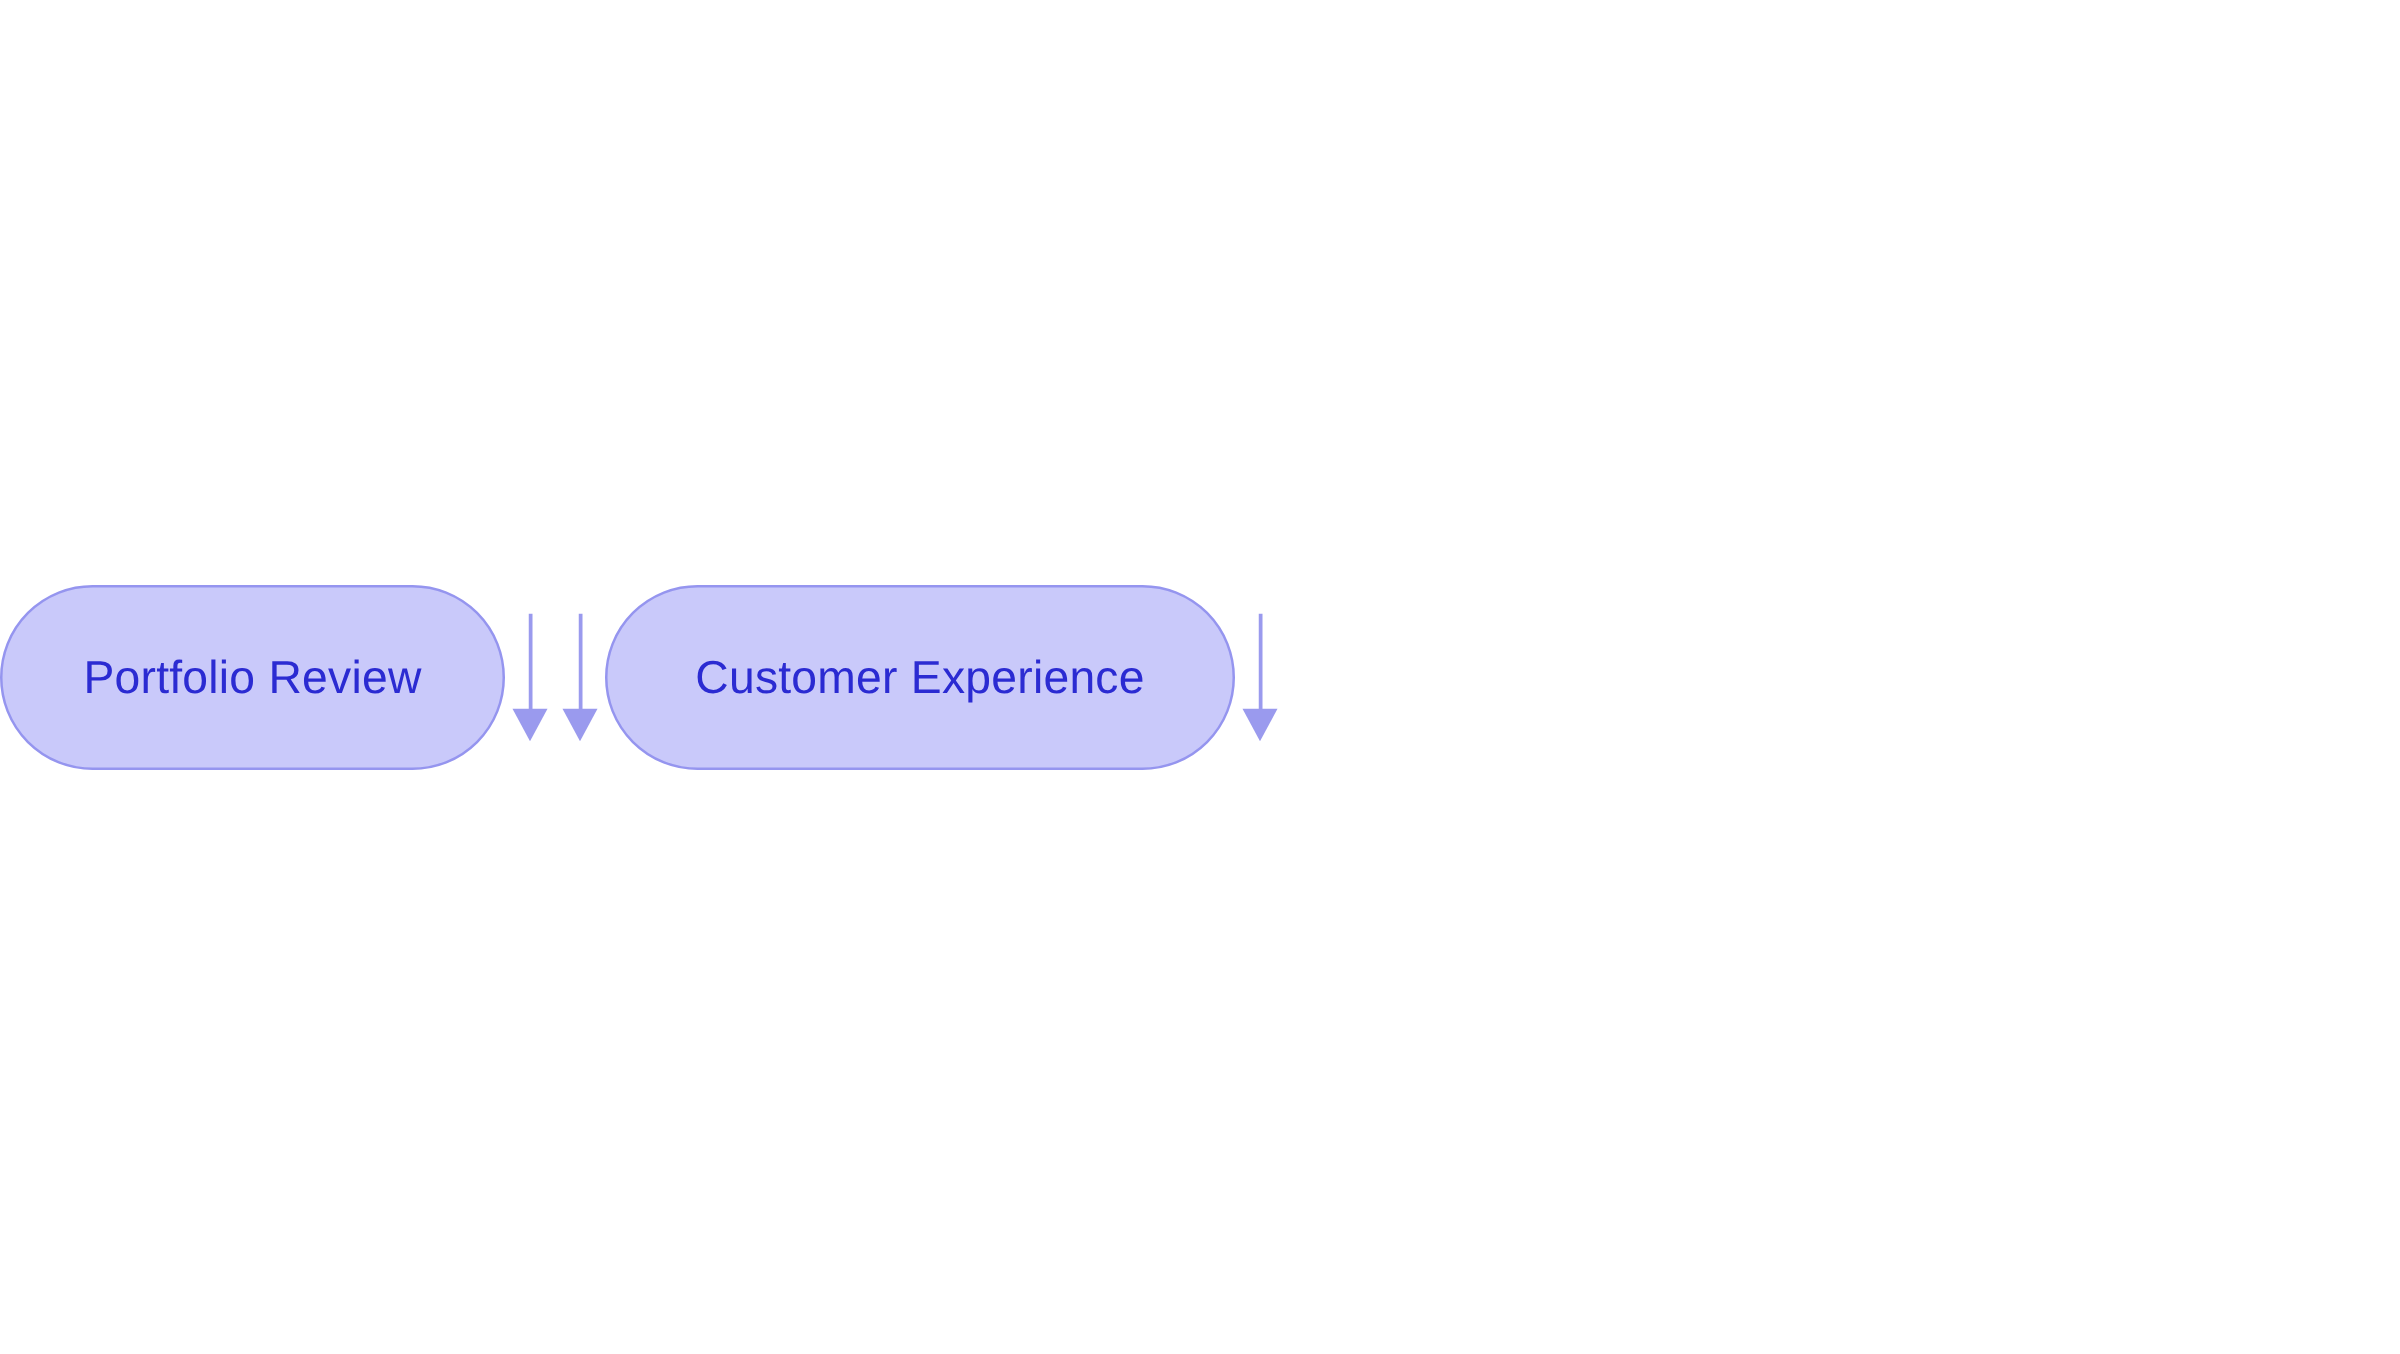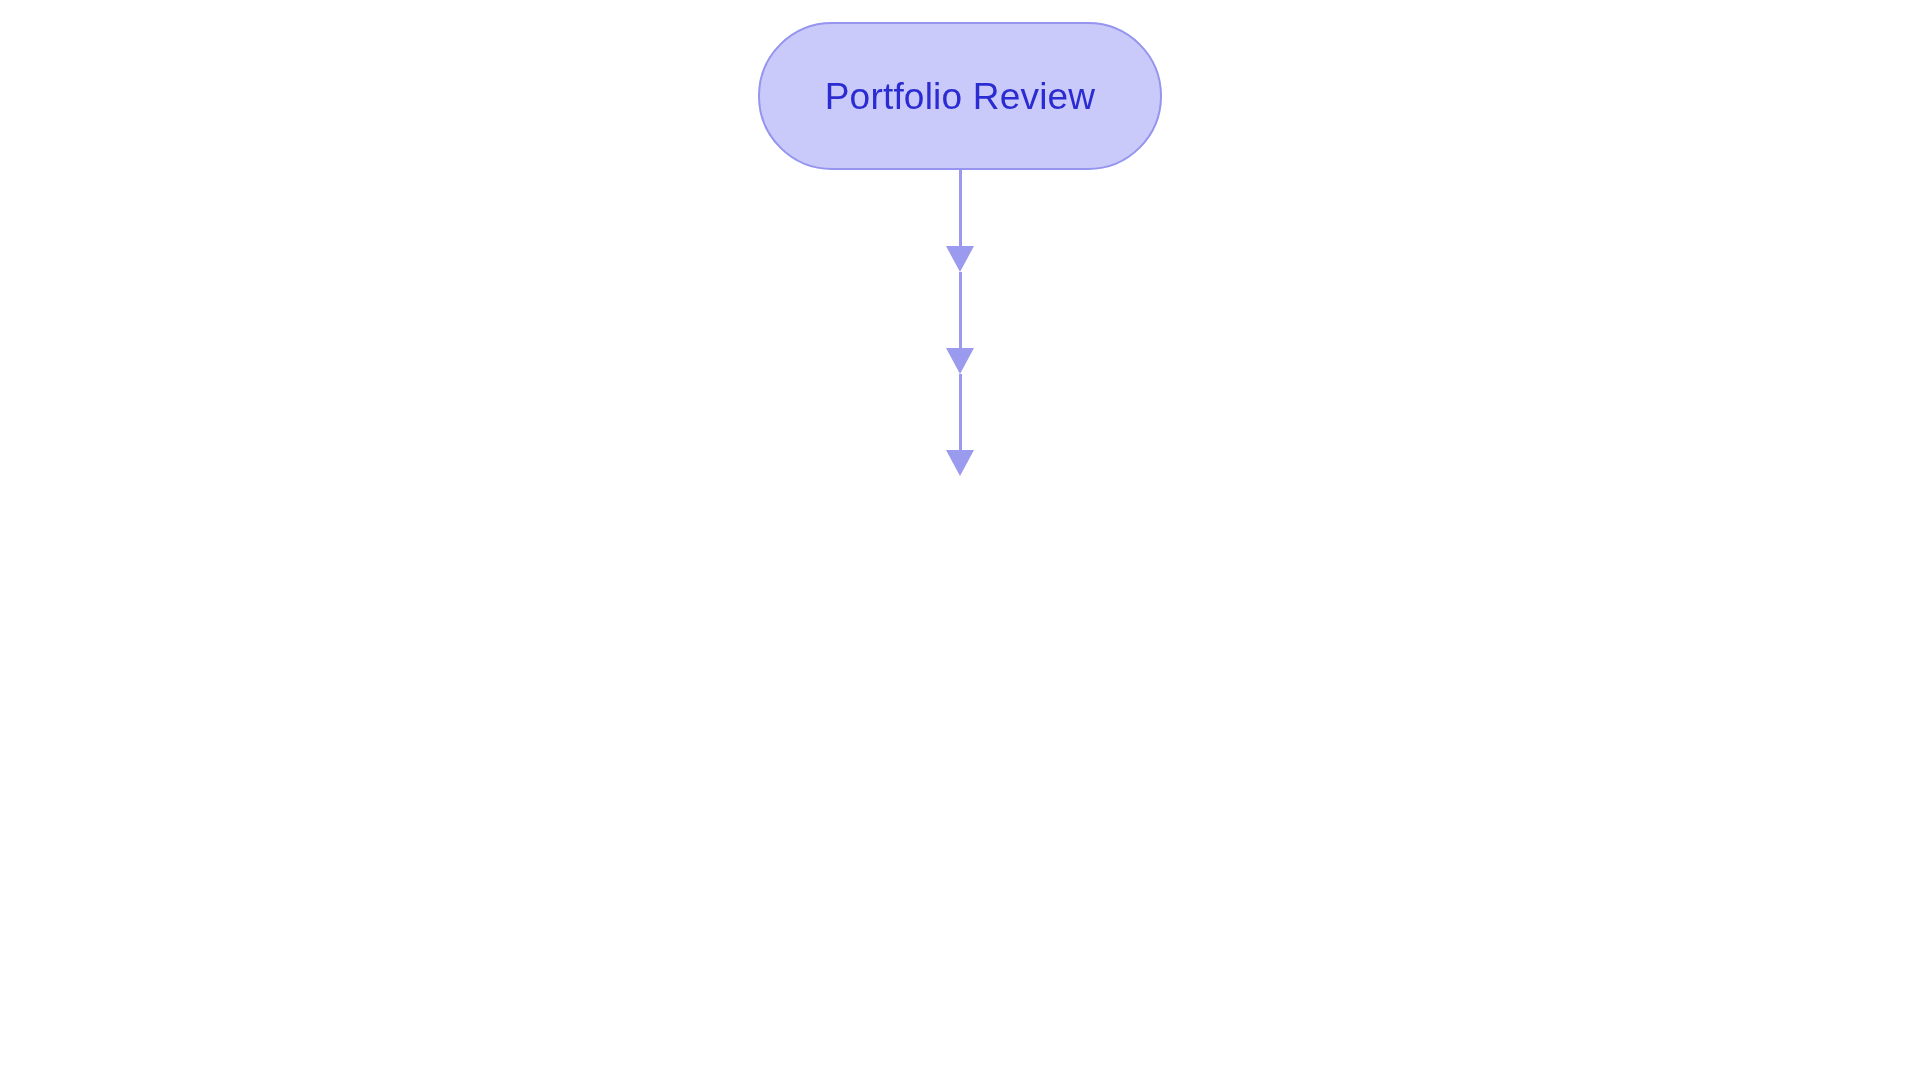--- a/index.html
+++ b/index.html
@@ -22,21 +22,21 @@
     background: #ffffff;
   }
 
   .flow-column {
     position: absolute;
     left: 0;
     top: 0;
     width: 1920px;
     height: 1083px;
     display: flex;
-    flex-direction: column;
+    flex-direction: row;
     align-items: center;
     justify-content: flex-start;
   }
 
   
   .node {
     position: relative;
     box-sizing: border-box;
     display: flex;
     align-items: center;
@@ -108,20 +108,23 @@
       <div class="edge-line"></div>
       <div class="edge-arrowhead"></div>
     </div>
 
 
     <div class="edge">
       <div class="edge-line"></div>
       <div class="edge-arrowhead"></div>
     </div>
 
+    <div class="node node-3">
+      <span class="node-label">Customer Experience</span>
+    </div>
 
     <div class="edge">
       <div class="edge-line"></div>
       <div class="edge-arrowhead"></div>
     </div>
 
 
   </div>
 </div>
 

